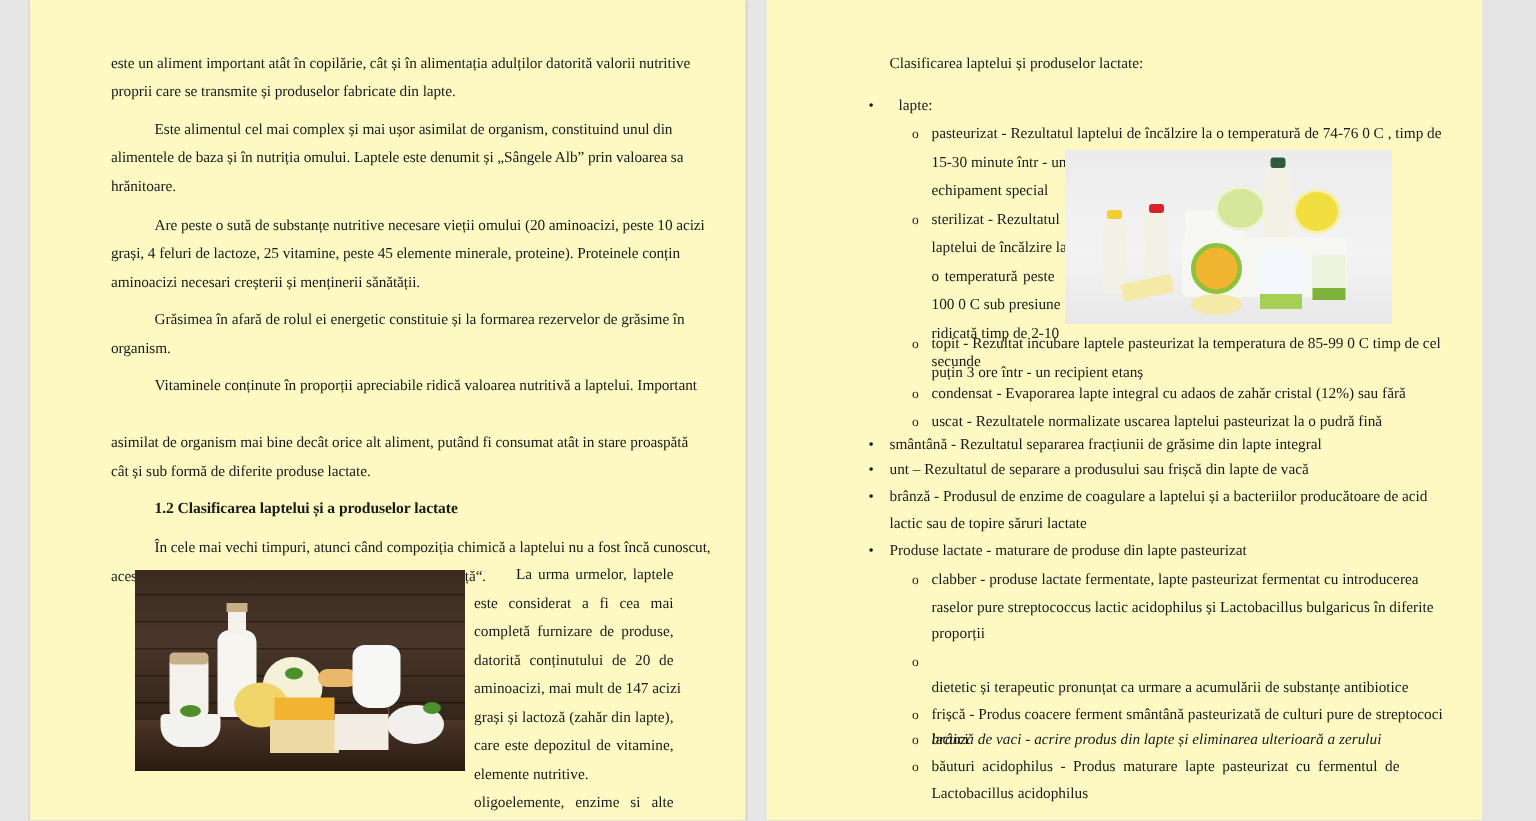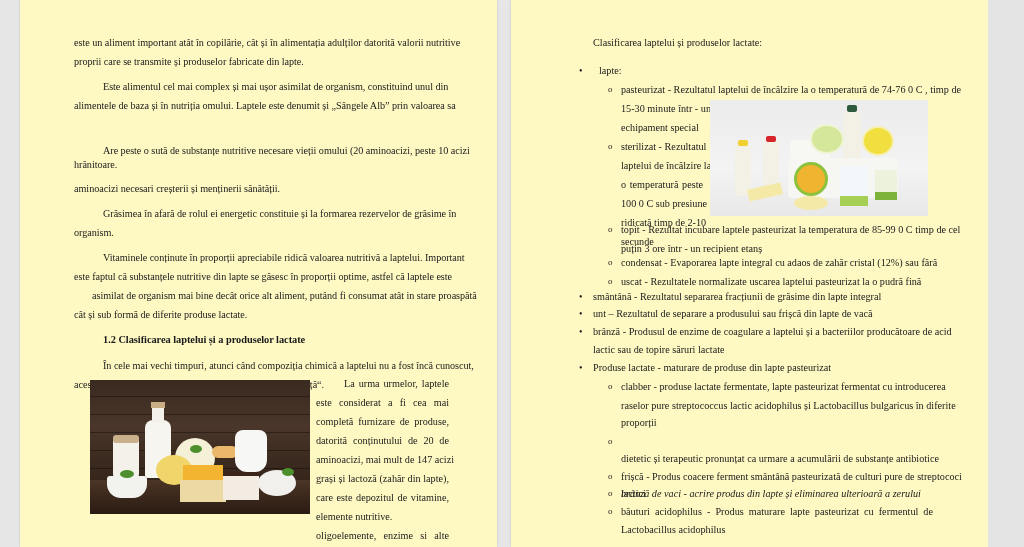--- a/index.html
+++ b/index.html
@@ -75,31 +75,31 @@
 </head>
 <body>
 
 <div class="page" id="page-left">
 
   <div class="txt l-col just" style="top:33px;">este un aliment important atât în copilărie, cât și în alimentația adulților datorită valorii nutritive</div>
   <div class="txt l-col just" style="top:77px; padding-left:29px;">Este alimentul cel mai complex și mai ușor asimilat de organism, constituind unul din</div>
 
   <div class="txt l-col" style="top:52px;">proprii care se transmite și produselor fabricate din lapte.</div>
   <div class="txt l-col just" style="top:96px;">alimentele de baza și în nutriția omului. Laptele este denumit și „Sângele Alb” prin valoarea sa</div>
-  <div class="txt l-col" style="top:115px;margin-top:40px;">hrănitoare.</div>
+  <div class="txt l-col" style="top:115px;">hrănitoare.</div>
 
   <div class="txt l-col just" style="top:141px; padding-left:29px;">Are peste o sută de substanțe nutritive necesare vieții omului (20 aminoacizi, peste 10 acizi</div>
+  <div class="txt l-col just" style="top:160px;">grași, 4 feluri de lactoze, 25 vitamine, peste 45 elemente minerale, proteine). Proteinele conțin</div>
   <div class="txt l-col" style="top:179px;">aminoacizi necesari creșterii și menținerii sănătății.</div>
 
   <div class="txt l-col just" style="top:204px; padding-left:29px;">Grăsimea în afară de rolul ei energetic constituie și la formarea rezervelor de grăsime în</div>
   <div class="txt l-col" style="top:223px;">organism.</div>
 
   <div class="txt l-col just" style="top:248px; padding-left:29px;">Vitaminele conținute în proporții apreciabile ridică valoarea nutritivă a laptelui. Important</div>
-  <div class="txt l-col just" style="top:267px;">este faptul că substanțele nutritive din lapte se găsesc în proporții optime, astfel că laptele este</div>
-  <div class="txt l-col just" style="top:286px;margin-left:18px;">asimilat de organism mai bine decât orice alt aliment, putând fi consumat atât in stare proaspătă</div>
+  <div class="txt l-col just" style="top:286px;">asimilat de organism mai bine decât orice alt aliment, putând fi consumat atât in stare proaspătă</div>
   <div class="txt l-col" style="top:305px;">cât și sub formă de diferite produse lactate.</div>
 
   <div class="txt l-col heading-bold" style="top:330px; padding-left:29px; text-align:left;">1.2 Clasificarea laptelui și a produselor lactate</div>
 
   <div class="txt l-col just" style="top:356px; padding-left:29px;">În cele mai vechi timpuri, atunci când compoziția chimică a laptelui nu a fost încă cunoscut,</div>
   <div class="txt l-col" style="top:375px;">acest produs este adesea numit „sânge alb“ sau „suc de viață“.</div>
 
   <div class="img-box" id="img-left" title="Dairy products on wooden table: milk bottles, jug, cheeses, yogurt, basil">
     <div class="plank" style="top:16px;"></div>
     <div class="plank" style="top:34px;"></div>

